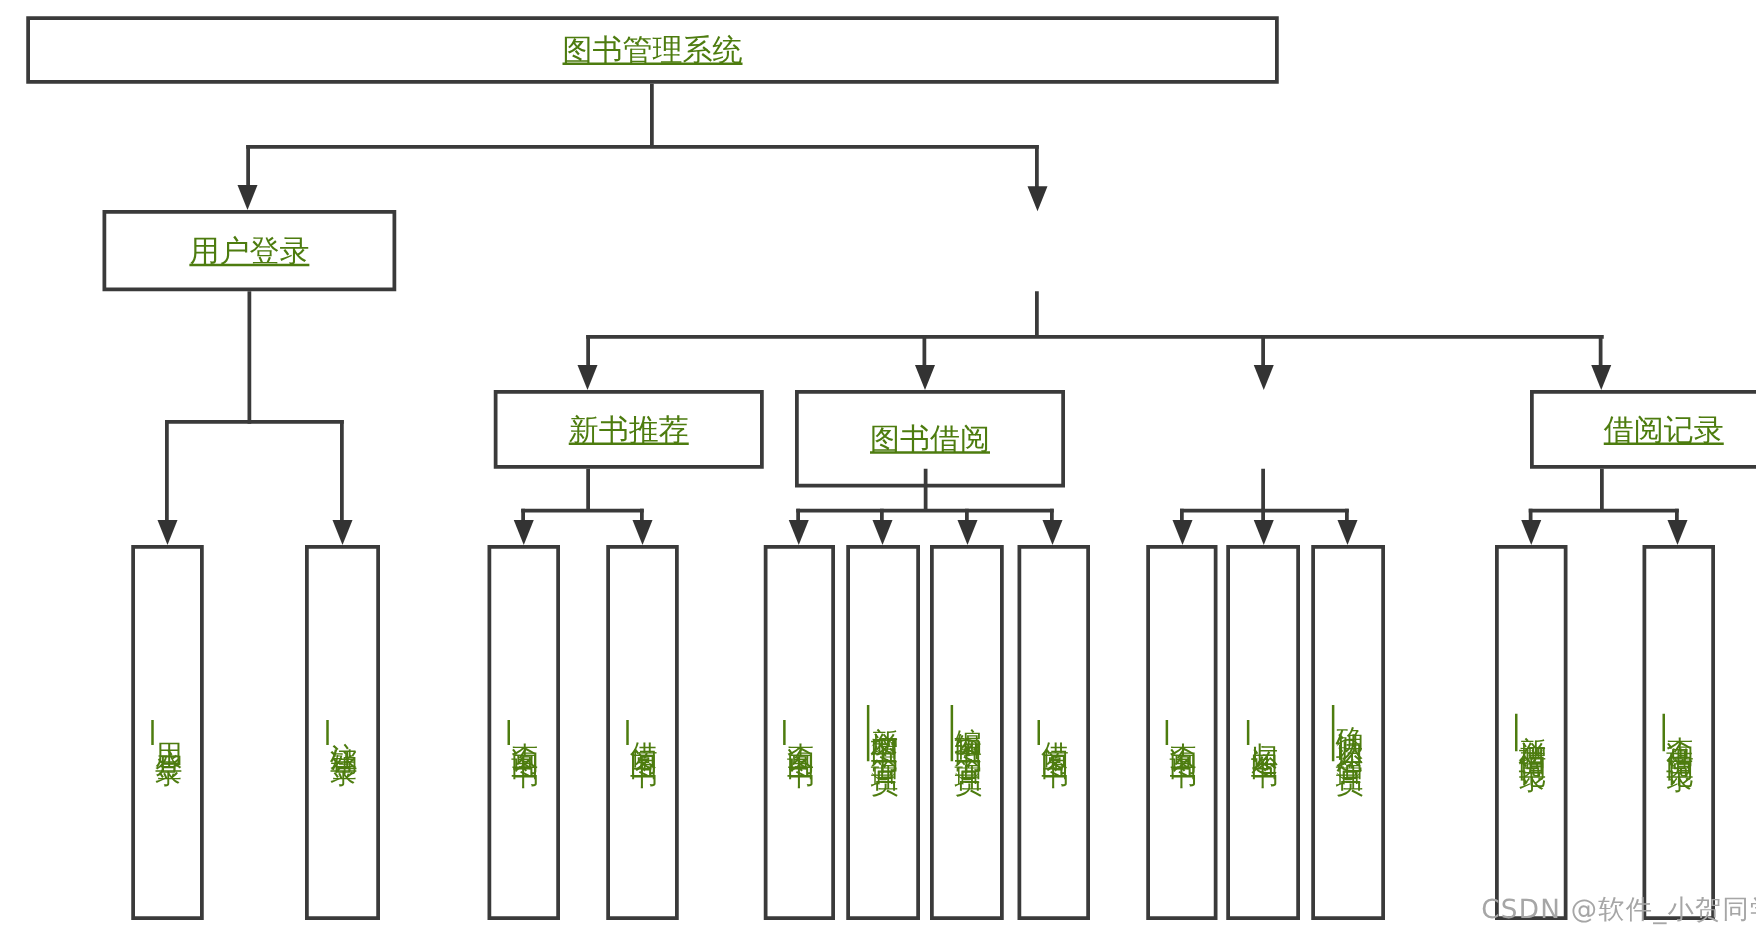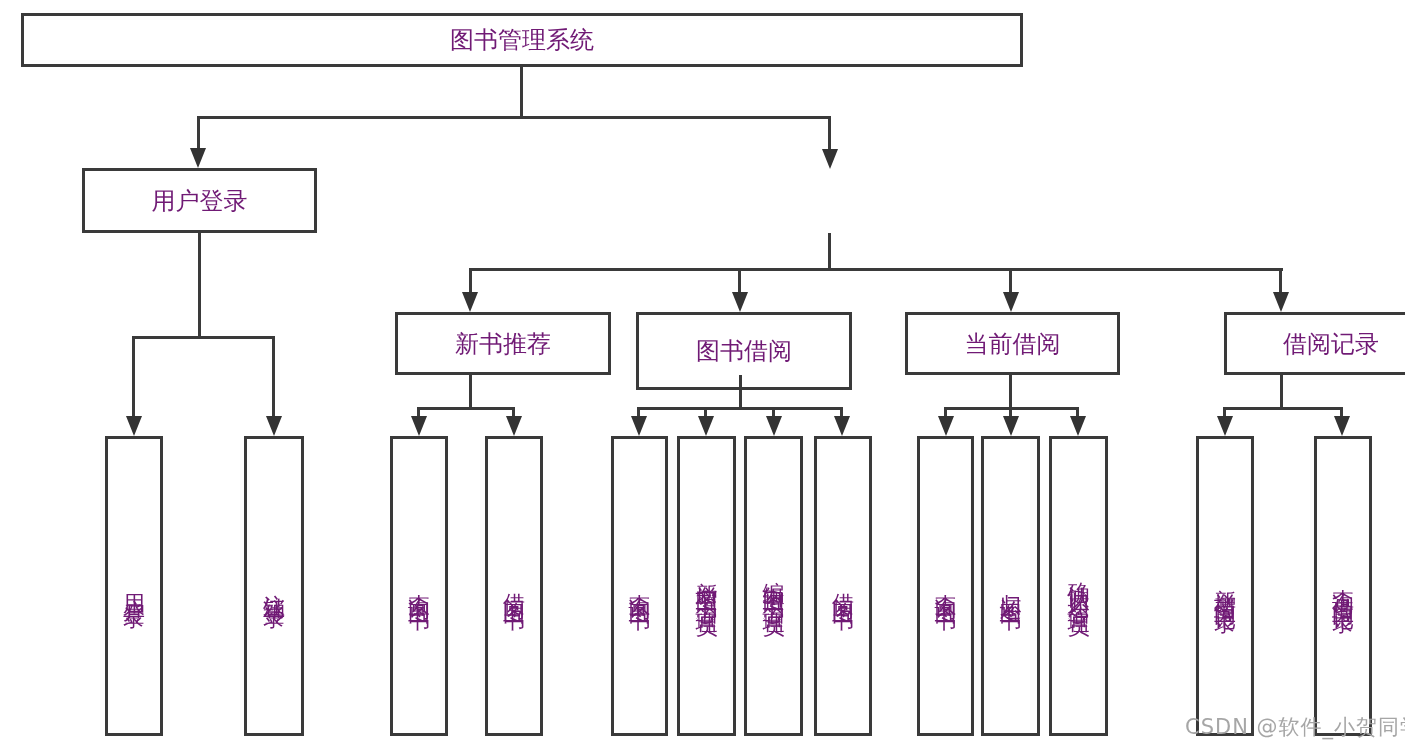--- a/index.html
+++ b/index.html
@@ -3,21 +3,21 @@
 <meta charset="utf-8">
 <style>
   html,body{margin:0;padding:0;background:#ffffff;}
   #canvas{
     position:relative;width:1405px;height:747px;background:#ffffff;
     font-family:"DejaVu Sans","Liberation Sans",sans-serif;overflow:hidden;
   }
   .node{
     position:absolute;box-sizing:border-box;border:3px solid #3a3a3a;background:#ffffff;
     display:flex;align-items:center;justify-content:center;
-    color:#701a75;font-size:24px;white-space:nowrap;
+    color:#4d7c0f;font-size:24px;white-space:nowrap;text-decoration:underline;
   }
   .vnode{
     writing-mode:vertical-rl;
     font-size:22px;letter-spacing:5px;white-space:normal;
     text-align:center;line-height:1;
   }
   .h-line,.v-line{position:absolute;background:#3a3a3a;}
   .arrow{
     position:absolute;width:0;height:0;
     border-left:8px solid transparent;border-right:8px solid transparent;
@@ -57,21 +57,20 @@
   <div class="arrow" style="left:462px;top:292px;"></div>
   <div class="v-line" style="left:738px;top:268px;width:3px;height:26px;"></div>
   <div class="arrow" style="left:732px;top:292px;"></div>
   <div class="v-line" style="left:1009px;top:268px;width:3px;height:26px;"></div>
   <div class="arrow" style="left:1003px;top:292px;"></div>
   <div class="v-line" style="left:1279px;top:268px;width:3px;height:26px;"></div>
   <div class="arrow" style="left:1273px;top:292px;"></div>
 
   <div class="node" style="left:363px;top:312px;width:216px;height:63px;margin-left:32px;">新书推荐</div>
   <div class="node" style="left:636px;top:312px;width:216px;height:78px;">图书借阅</div>
-  <div class="node" style="left:905px;top:312px;width:215px;height:63px;">当前借阅</div>
   <div class="node" style="left:1224px;top:312px;width:214px;height:63px;">借阅记录</div>
 
   <div class="v-line" style="left:469px;top:375px;width:3px;height:34px;"></div>
   <div class="h-line" style="left:417px;top:407px;width:98px;height:3px;"></div>
   <div class="v-line" style="left:417px;top:407px;width:3px;height:11px;"></div>
   <div class="arrow" style="left:411px;top:416px;"></div>
   <div class="v-line" style="left:512px;top:407px;width:3px;height:11px;"></div>
   <div class="arrow" style="left:506px;top:416px;"></div>
 
   <div class="v-line" style="left:739px;top:375px;width:3px;height:34px;"></div>

